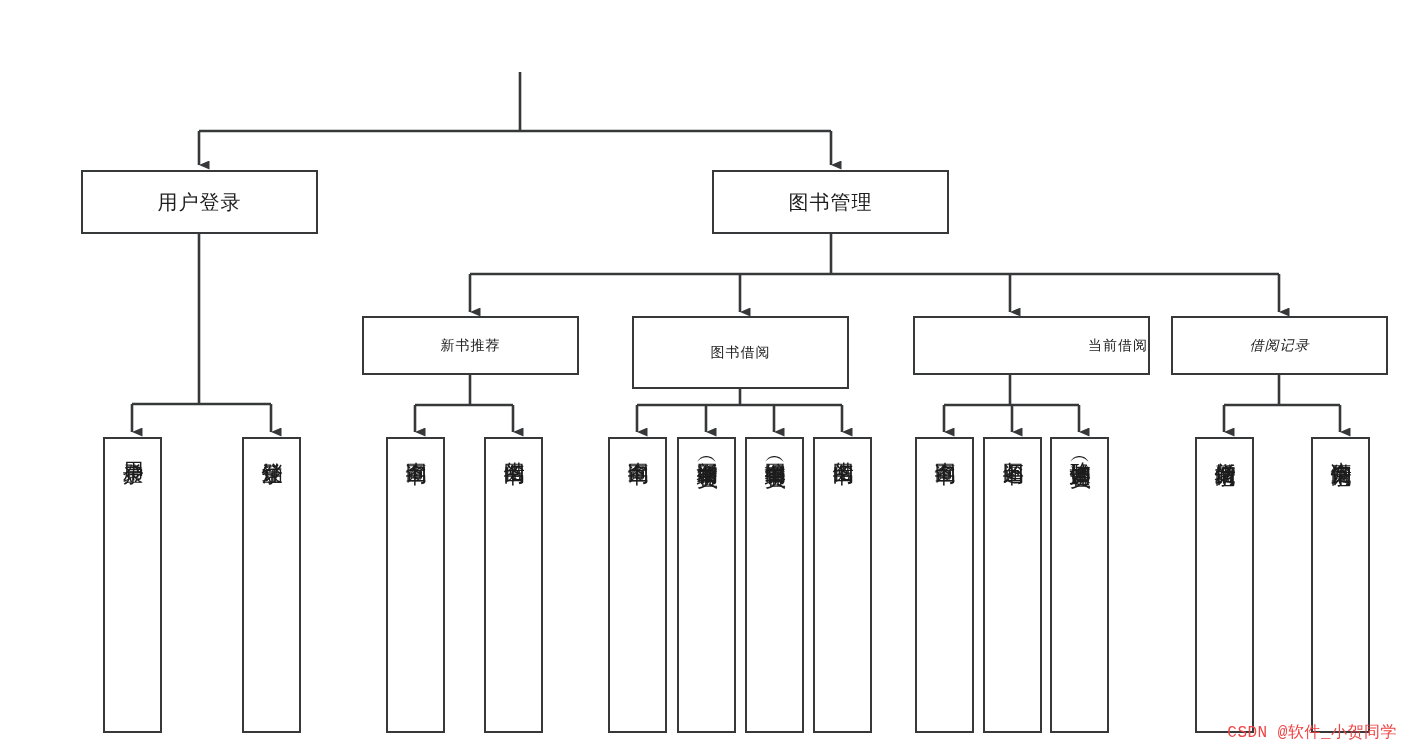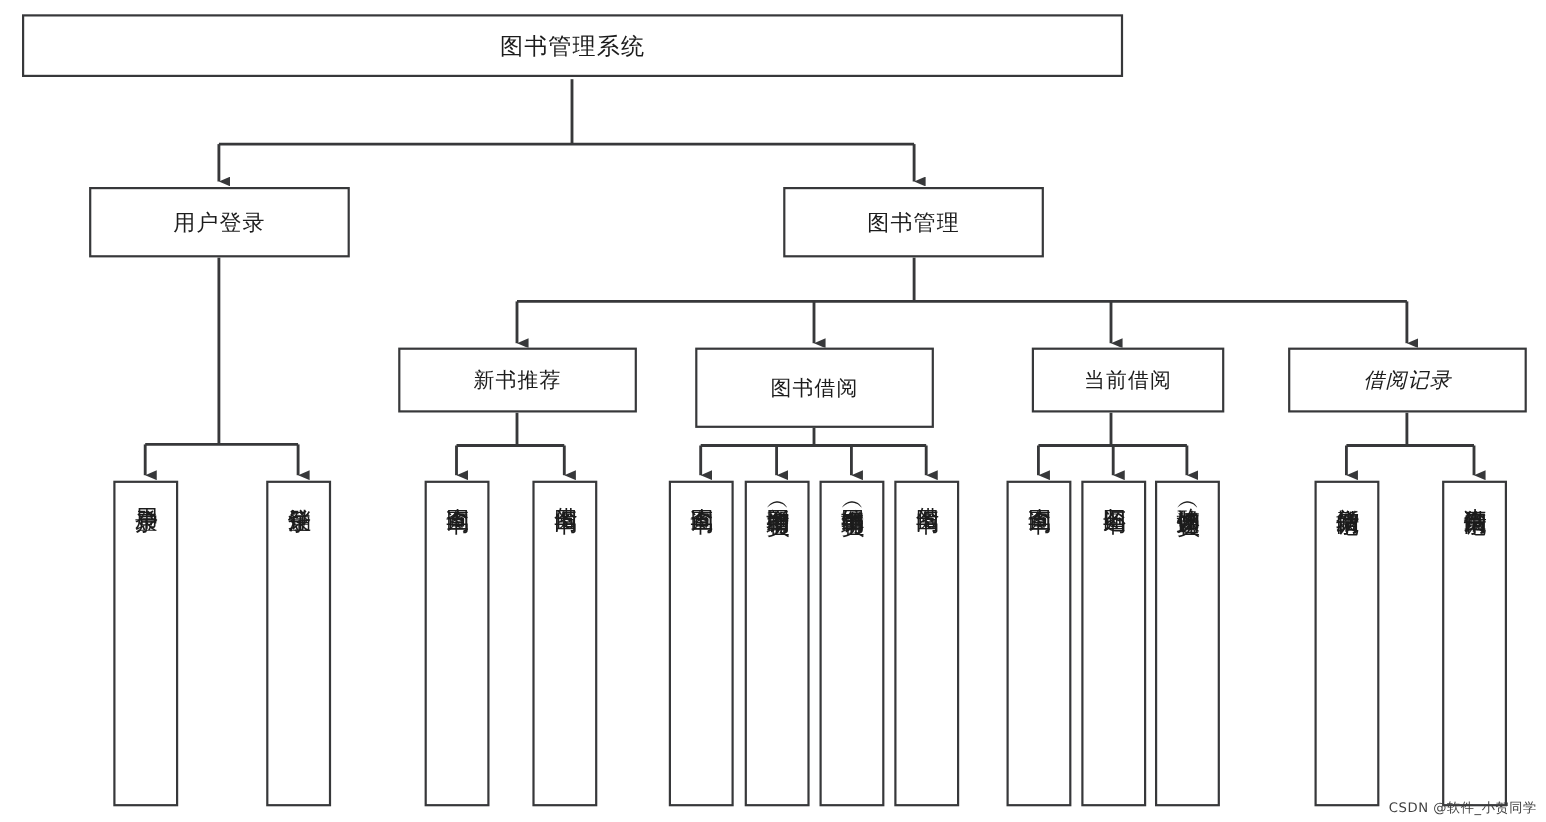--- a/index.html
+++ b/index.html
@@ -37,21 +37,21 @@
     color: #1c1c1c;
     z-index: 2;
   }
   .node.root {
     font-size: 21px;
   }
   .node.level1 {
     font-size: 20px;
   }
   .node.level2 {
-    font-size: 19px;
+    font-size: 14px;
   }
   .node.leaf {
     align-items: flex-start;
     justify-content: center;
     padding-top: 6px;
   }
   .leaf-label {
     writing-mode: vertical-rl;
     text-orientation: upright;
     font-size: 21px;
@@ -61,25 +61,26 @@
     white-space: nowrap;
   }
   .node-label {
     white-space: nowrap;
     letter-spacing: 1px;
   }
   .watermark {
     position: absolute;
     right: 8px;
     bottom: 4px;
-    font-size: 12px;
-    color: #404040;
+    font-size: 16px;
+    color: #ef4444;
     letter-spacing: 0.5px;
     z-index: 3;
     white-space: nowrap;
+    font-family: Liberation Mono, monospace;
   }
 </style>
 </head>
 <body>
 
 <div id="canvas">
 
   <svg id="wires" viewBox="0 0 1405 747" xmlns="http://www.w3.org/2000/svg">
     <defs>
       <marker id="arrowhead" markerWidth="9" markerHeight="11" refX="4.5" refY="10.5" orient="auto" markerUnits="userSpaceOnUse">
@@ -125,38 +126,35 @@
       <path d="M1012,405 L1012,432" marker-end="url(#arrowhead)"></path>
       <path d="M1079,405 L1079,432" marker-end="url(#arrowhead)"></path>
 
       <path d="M1279,375 L1279,405"></path>
       <path d="M1224,405 L1340,405"></path>
       <path d="M1224,405 L1224,432" marker-end="url(#arrowhead)"></path>
       <path d="M1340,405 L1340,432" marker-end="url(#arrowhead)"></path>
     </g>
   </svg>
 
-  <div class="node root" style="left:20px; top:13px; width:1001px; height:57px;">
-    <span class="node-label">图书管理系统</span>
-  </div>
 
   <div class="node level1" style="left:81px; top:170px; width:237px; height:64px;">
     <span class="node-label">用户登录</span>
   </div>
   <div class="node level1" style="left:712px; top:170px; width:237px; height:64px;">
     <span class="node-label">图书管理</span>
   </div>
 
   <div class="node level2" style="left:362px; top:316px; width:217px; height:59px;">
     <span class="node-label">新书推荐</span>
   </div>
   <div class="node level2" style="left:632px; top:316px; width:217px; height:73px;">
     <span class="node-label">图书借阅</span>
   </div>
-  <div class="node level2" style="left:938px; top:316px; width:175px; height:59px;">
+  <div class="node level2" style="left:913px; top:316px; width:237px; height:59px;justify-content:flex-end;">
     <span class="node-label">当前借阅</span>
   </div>
   <div class="node level2" style="left:1171px; top:316px; width:217px; height:59px;font-style:italic;">
     <span class="node-label">借阅记录</span>
   </div>
 
   <div class="node leaf" style="left:103px; top:437px; width:59px; height:296px;">
     <span class="leaf-label">用户登录</span>
   </div>
   <div class="node leaf" style="left:242px; top:437px; width:59px; height:296px;">

